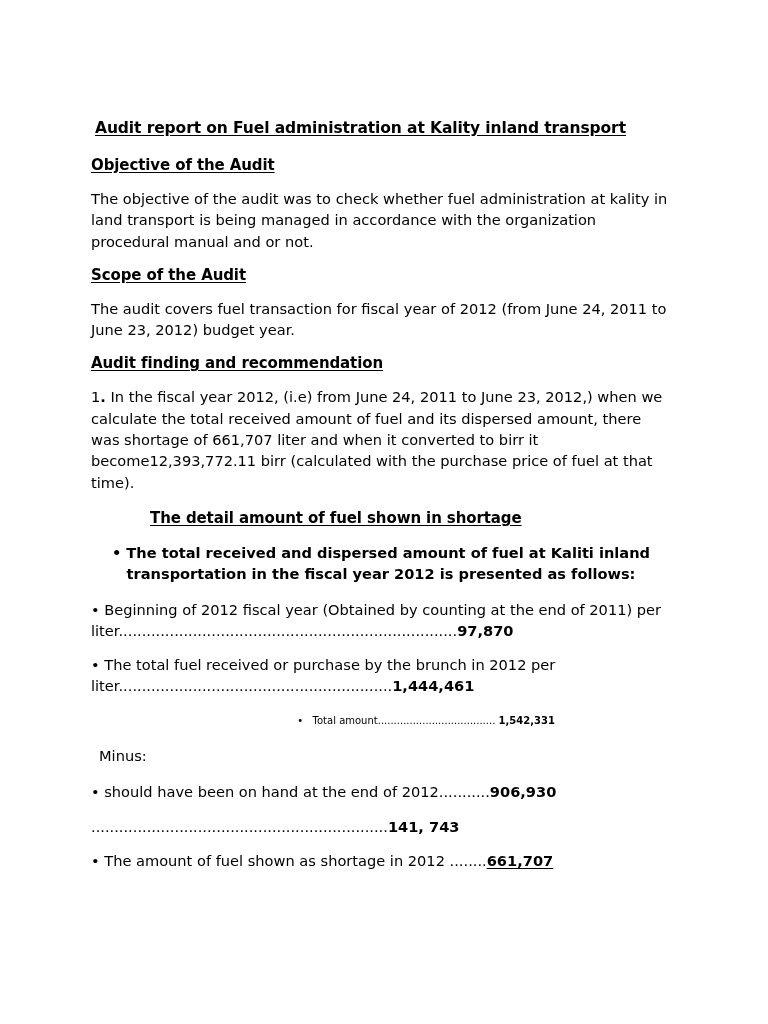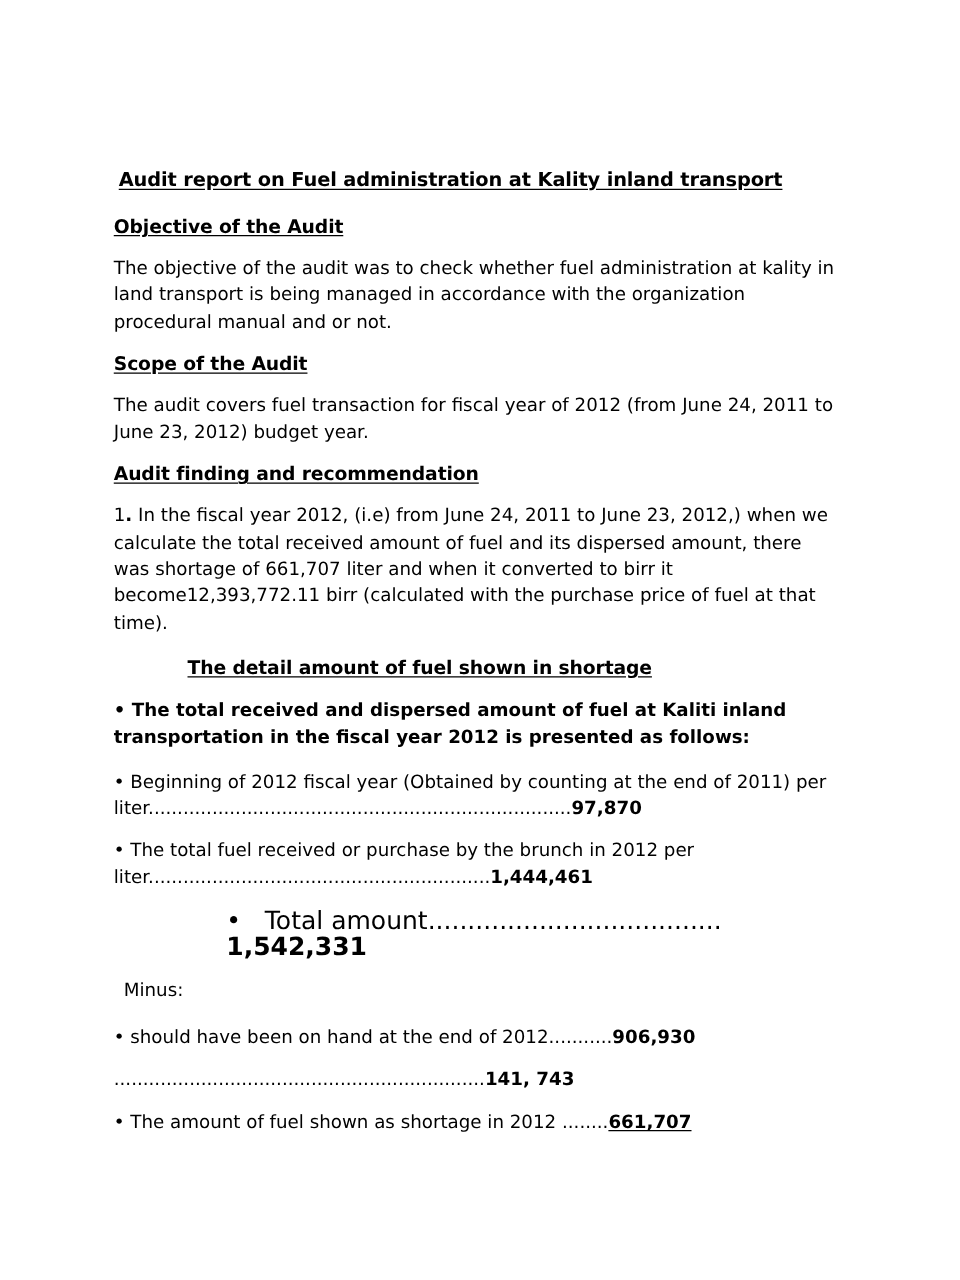--- a/index.html
+++ b/index.html
@@ -13,21 +13,21 @@
     font-family: "DejaVu Sans", sans-serif;
     color: #000000;
     overflow: hidden;
   }
   .page {
     position: relative;
     width: 768px;
     height: 776px;
     background: #ffffff;
     box-sizing: border-box;
-    padding: 16px 91px 0 91px;
+    padding: 0 91px 0 91px;
     border-radius: 23px;
   }
   .doc-body {
     padding-top: 118px;
     width: 580px;
   }
 
   
   .doc-title {
     font-size: 15.5px;
@@ -65,40 +65,42 @@
     text-align: left;
   }
   .para.tight { margin-bottom: 15px; }
   .para b { font-weight: bold; }
 
   .bullet-bold {
     font-size: 14.6px;
     font-weight: bold;
     line-height: 21.3px;
     margin: 0 0 14px 0;
+    text-align: center;
   }
 
   .leader-line {
     font-size: 14.6px;
     line-height: 21.3px;
     margin: 0 0 13px 0;
   }
   .leader-line .val {
     font-weight: bold;
   }
   .leader-line .val.underlined {
     text-decoration: underline;
     text-underline-offset: 2px;
   }
 
   .total-line {
-    font-size: 20px;
+    font-size: 10px;
     line-height: 21.3px;
     margin: 0 0 14px 0;
     padding-left: 90px;
+    text-align: center;
   }
   .total-line .bul { letter-spacing: 0; }
   .total-line .val { font-weight: bold; }
 
   .minus-line {
     font-size: 14.6px;
     line-height: 21.3px;
     margin: 0 0 15px 0;
     padding-left: 8px;
   }

